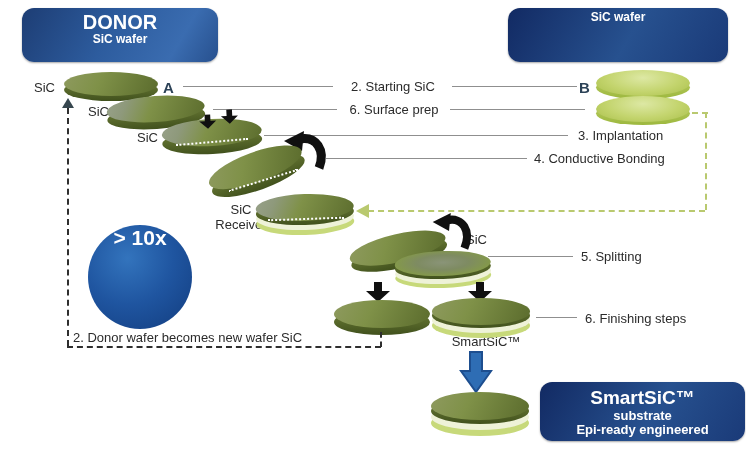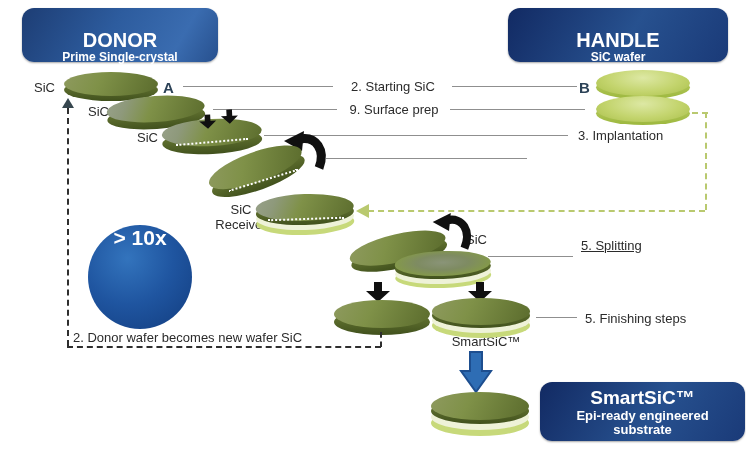--- a/index.html
+++ b/index.html
@@ -1,20 +1,20 @@
 <!DOCTYPE html>
 <html><head>
 <meta charset="utf-8">
 <style>
   html,body{margin:0;padding:0;background:#fff;}
   #canvas{position:relative;width:746px;height:450px;background:#ffffff;overflow:hidden;
           font-family:"Liberation Sans",sans-serif;}
   
   .bluebox{position:absolute;border-radius:12px;color:#fff;text-align:center;
-           box-shadow:0 1px 2px rgba(0,0,0,.35);padding-top:21px;box-sizing:border-box;}
+           box-shadow:0 1px 2px rgba(0,0,0,.35);padding-top:3px;box-sizing:border-box;}
   .bluebox .t{font-weight:bold;font-size:20px;line-height:22px;}
   .bluebox .s{font-weight:bold;font-size:12px;line-height:13px;}
   .grad-donor{background:linear-gradient(120deg,#1d3d74 0%,#2d5c9e 45%,#3a6cb0 78%,#27508e 100%);}
   .grad-navy{background:linear-gradient(120deg,#122a63 0%,#27518f 55%,#1a3a78 100%);}
   
   .lbl{position:absolute;font-size:13px;color:#2b2b2b;white-space:nowrap;}
   .lbl.center{text-align:center;}
   .marker{position:absolute;font-size:15px;font-weight:bold;color:#2c4257;}
   .line{position:absolute;height:0;border-top:1.5px solid #8f8f8f;}
   .dashN{border-color:#2e2e2e !important;}
@@ -44,47 +44,46 @@
           border-right:6px solid transparent;border-bottom:10px solid #37474f;}
   svg{position:absolute;overflow:visible;}
 </style>
 </head>
 <body>
 
 <div id="canvas">
 
   <div class="bluebox grad-donor" style="left:22px;top:8px;width:196px;height:54px;">
     <div class="t">DONOR</div>
-    <div class="s">Prime Single-crystal</div>
     <div class="s">SiC wafer</div>
   </div>
   <div class="bluebox grad-navy" style="left:508px;top:8px;width:220px;height:54px;">
-    <div class="t">HANDLE</div>
     <div class="s">SiC wafer</div>
   </div>
   <div class="bluebox grad-navy" style="left:540px;top:382px;width:205px;height:59px;padding-top:5px;">
     <div class="t" style="font-size:19px;">SmartSiC™</div>
+    <div class="s" style="font-size:13px;line-height:14px;">substrate</div>
     <div class="s" style="font-size:13px;line-height:14px;">Epi-ready engineered</div>
-    <div class="s" style="font-size:13px;line-height:14px;">substrate</div>
   </div>
 
   <div class="line" style="left:183px;top:86px;width:150px;"></div>
   <div class="line" style="left:452px;top:86px;width:125px;"></div>
   <div class="line" style="left:213px;top:109px;width:124px;"></div>
   <div class="line" style="left:450px;top:109px;width:135px;"></div>
   <div class="line" style="left:264px;top:135px;width:304px;"></div>
   <div class="line" style="left:326px;top:158px;width:201px;"></div>
   <div class="line" style="left:488px;top:256px;width:85px;"></div>
   <div class="line" style="left:536px;top:317px;width:41px;"></div>
 
   <div class="lbl center" style="left:336px;top:79px;width:114px;">2. Starting SiC</div>
-  <div class="lbl center" style="left:338px;top:102px;width:112px;">9. Surface prep</div>
+  <div class="lbl center" style="left:338px;top:102px;width:112px;">6. Surface prep</div>
   <div class="lbl" style="left:578px;top:128px;">3. Implantation</div>
-  <div class="lbl" style="left:581px;top:238px;text-decoration:underline;">5. Splitting</div>
-  <div class="lbl" style="left:585px;top:311px;">5. Finishing steps</div>
+  <div class="lbl" style="left:534px;top:151px;">4. Conductive Bonding</div>
+  <div class="lbl" style="left:581px;top:249px;">5. Splitting</div>
+  <div class="lbl" style="left:585px;top:311px;">6. Finishing steps</div>
   <div class="lbl" style="left:73px;top:330px;">2. Donor wafer becomes new wafer SiC</div>
 
   <div class="marker" style="left:163px;top:79px;">A</div>
   <div class="marker" style="left:579px;top:79px;">B</div>
 
   <div class="lbl" style="left:34px;top:80px;">SiC</div>
   <div class="lbl" style="left:88px;top:104px;">SiC</div>
   <div class="lbl" style="left:137px;top:130px;">SiC</div>
   <div class="lbl center" style="left:210px;top:202px;width:62px;line-height:15px;">
     <span>SiC</span><br>

